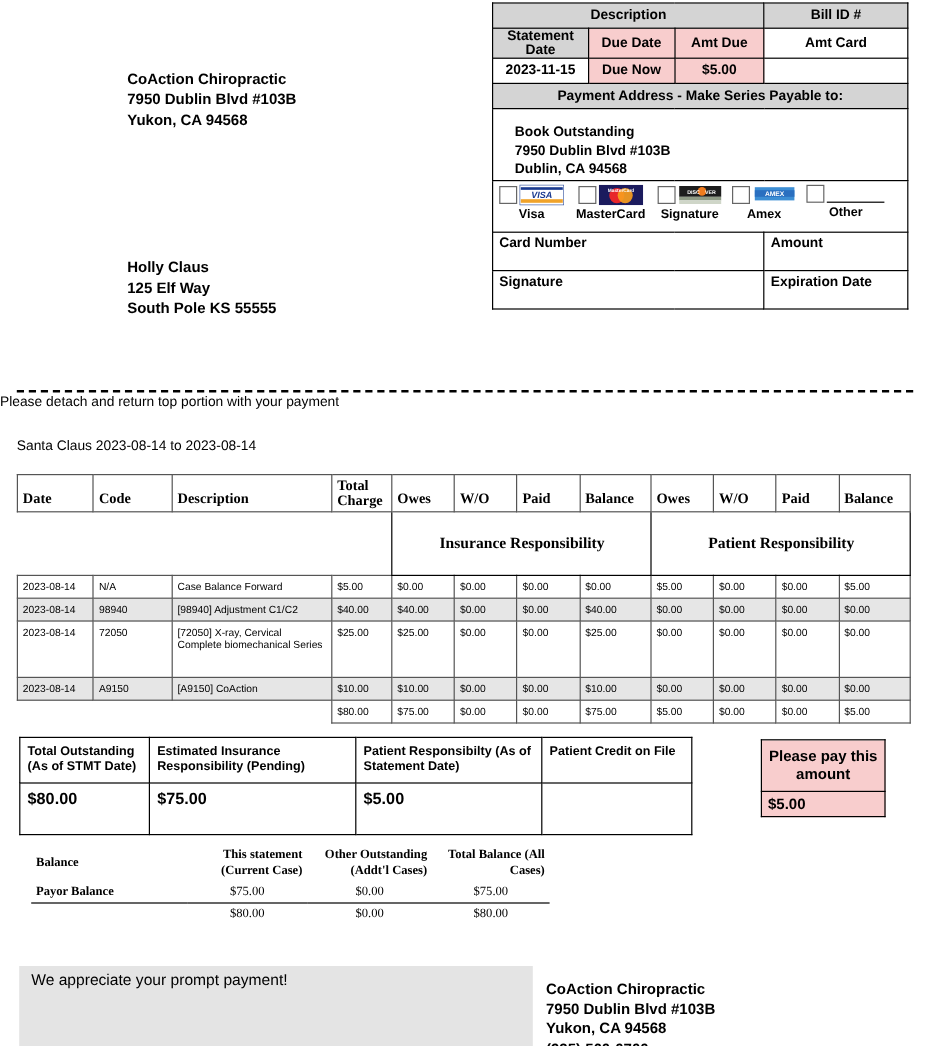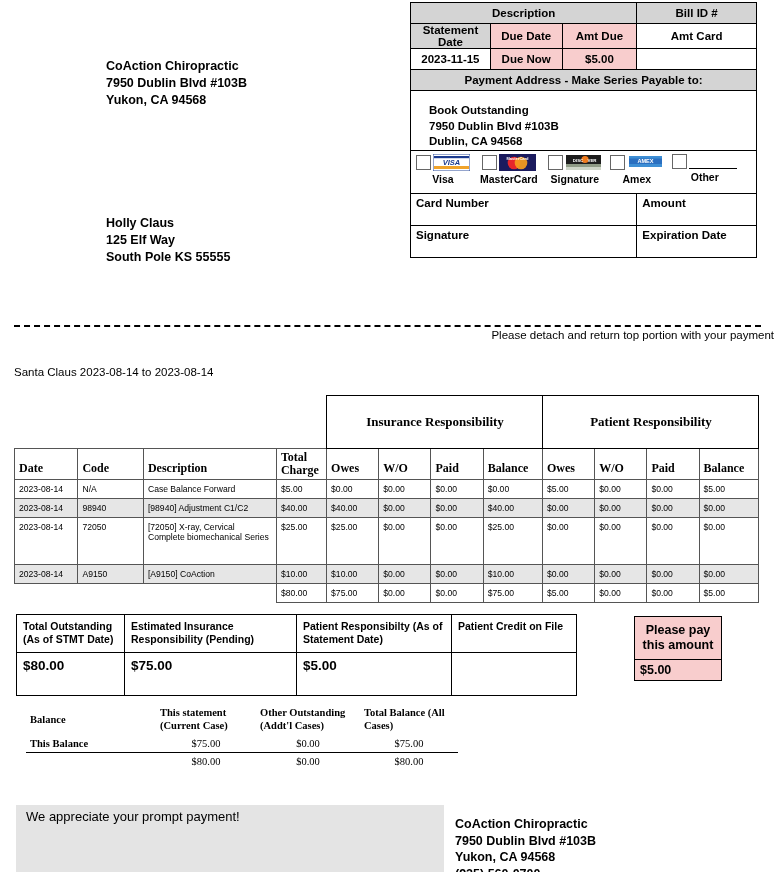--- a/index.html
+++ b/index.html
@@ -39,21 +39,21 @@
 
   
   .fieldcell{text-align:left !important;padding:3px 0 0 5px !important;height:28px !important;
       font-size:11.5px;font-weight:bold;vertical-align:top !important;}
 
   
   .addrblk{font-size:12.5px;font-weight:bold;line-height:1.37;white-space:nowrap;}
 
   
   #dashline{position:absolute;left:14px;top:325px;width:747px;border-top:2px dashed #000;}
-  #detachtxt{position:absolute;left:0;top:329px;width:774px;text-align:right;
+  #detachtxt{position:absolute;left:0;top:329px;width:774px;text-align:left;
       font-size:11.5px;}
 
   #periodline{position:absolute;left:14px;top:366px;font-size:11.5px;}
 
   
   #charges{position:absolute;left:14px;top:395px;width:745px;border-collapse:collapse;
       table-layout:fixed;}
   #charges td{font-size:8.6px;padding:4px 3px 4px 4px;vertical-align:top;
       border:0.8px solid #555;}
   #charges td.hdr{font-family:"Liberation Serif",serif;font-weight:bold;font-size:12px;
@@ -65,31 +65,31 @@
   .sep-l{border-left:1.8px solid #000 !important;}
   .tot td{border-top:1.8px solid #000;}
 
   
   #sumtbl{position:absolute;left:16px;top:614px;width:560px;border-collapse:collapse;
       table-layout:fixed;padding-left:48px;}
   #sumtbl td{border:1px solid #000;padding:5px 6px;vertical-align:top;}
   #sumtbl td.lbl{font-size:10.5px;font-weight:bold;line-height:1.28;}
   #sumtbl td.amt{font-size:13.5px;font-weight:bold;height:32px;}
 
-  #paybox{position:absolute;left:634px;top:616px;width:88px;border-collapse:collapse;}
+  #paybox{position:absolute;left:634px;top:616px;width:104px;border-collapse:collapse;}
   #paybox td{border:1.5px solid #000;background:#f8cdcd;text-align:center;}
   #paybox td.t{font-size:12.5px;font-weight:bold;padding:6px 2px;line-height:1.2;}
   #paybox td.v{font-size:12.5px;font-weight:bold;text-align:left;padding:3px 5px;}
 
   
   #baltbl{position:absolute;left:26px;top:704px;width:432px;border-collapse:collapse;
       table-layout:fixed;font-family:"Liberation Serif",serif;}
   #baltbl td{font-size:10.5px;font-weight:bold;padding:3px 4px;}
   #baltbl td.num{text-align:center;font-weight:normal;font-size:10.5px;}
-  #baltbl td.colh{text-align:left;line-height:1.2;}
+  #baltbl td.colh{text-align:right;line-height:1.2;}
   #baltbl tr.ruled td{border-top:1.2px solid #000;}
 
   
   #graybox{position:absolute;left:16px;top:805px;width:428px;height:67px;background:#e4e4e4;}
   #thankstxt{position:absolute;left:26px;top:809px;font-size:13px;}
   #footaddr{position:absolute;left:455px;top:816px;font-size:12.5px;font-weight:bold;
       line-height:1.32;white-space:nowrap;}
 </style>
 </head>
 <body>
@@ -239,37 +239,37 @@
       <col style="width:51px">
       <col style="width:51px">
       <col style="width:58px">
     <col style="width:51px">
       <col style="width:51px">
       <col style="width:51px">
       <col style="width:58px">
   </colgroup>
   <tbody>
       <tr>
-    <td class="blank" colspan="4"></td>
-    <td class="grouphdr" colspan="4" style="height:44px">Insurance Responsibility</td>
-    <td class="grouphdr" colspan="4">Patient Responsibility</td>
-  </tr>
-  <tr>
     <td class="hdr">Date</td>
     <td class="hdr">Code</td>
     <td class="hdr">Description</td>
     <td class="hdr" style="line-height:1.05">Total Charge</td>
     <td class="hdr sep-l">Owes</td>
     <td class="hdr">W/O</td>
     <td class="hdr">Paid</td>
     <td class="hdr">Balance</td>
     <td class="hdr sep-l">Owes</td>
     <td class="hdr">W/O</td>
     <td class="hdr">Paid</td>
     <td class="hdr">Balance</td>
+  </tr>
+  <tr>
+    <td class="blank" colspan="4"></td>
+    <td class="grouphdr" colspan="4" style="height:44px">Insurance Responsibility</td>
+    <td class="grouphdr" colspan="4">Patient Responsibility</td>
   </tr>
   <tr>
     <td>2023-08-14</td>
     <td>N/A</td>
     <td>Case Balance Forward</td>
     <td>$5.00</td>
     <td class="sep-l">$0.00</td>
     <td>$0.00</td>
     <td>$0.00</td>
     <td>$0.00</td>
@@ -377,21 +377,21 @@
       <col style="width:98px">
     </colgroup>
   <tbody>
       <tr>
     <td>Balance</td>
     <td class="colh">This statement (Current Case)</td>
     <td class="colh">Other Outstanding (Addt'l Cases)</td>
     <td class="colh">Total Balance (All Cases)</td>
   </tr>
   <tr>
-    <td>This Balance</td>
+    <td>Payor Balance</td>
     <td class="num">$75.00</td>
     <td class="num">$0.00</td>
     <td class="num">$75.00</td>
   </tr>
   <tr class="ruled">
     <td></td>
     <td class="num">$80.00</td>
     <td class="num">$0.00</td>
     <td class="num">$80.00</td>
   </tr>

